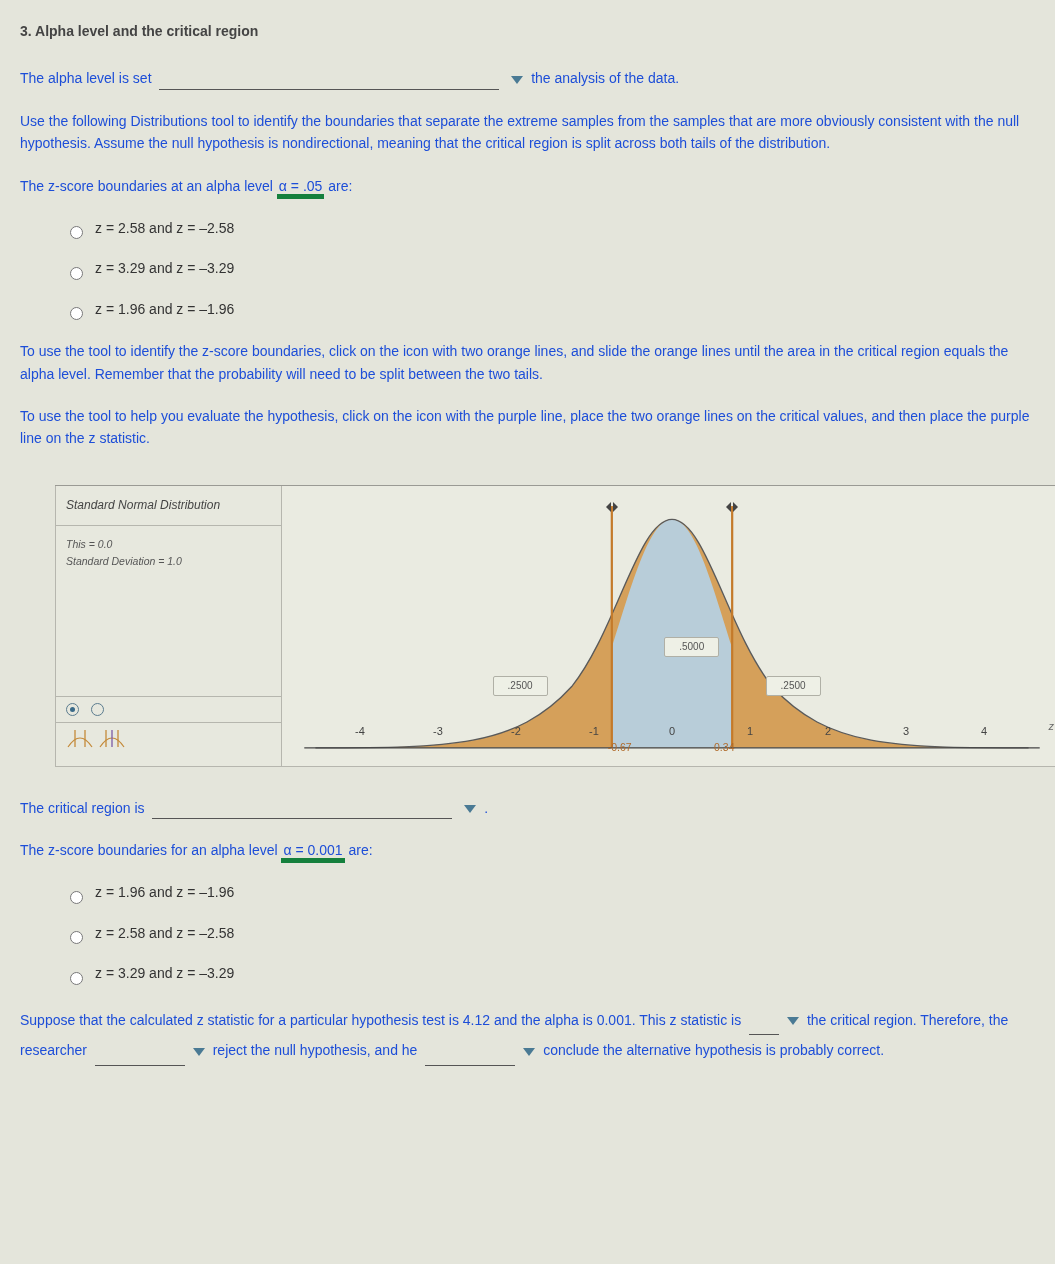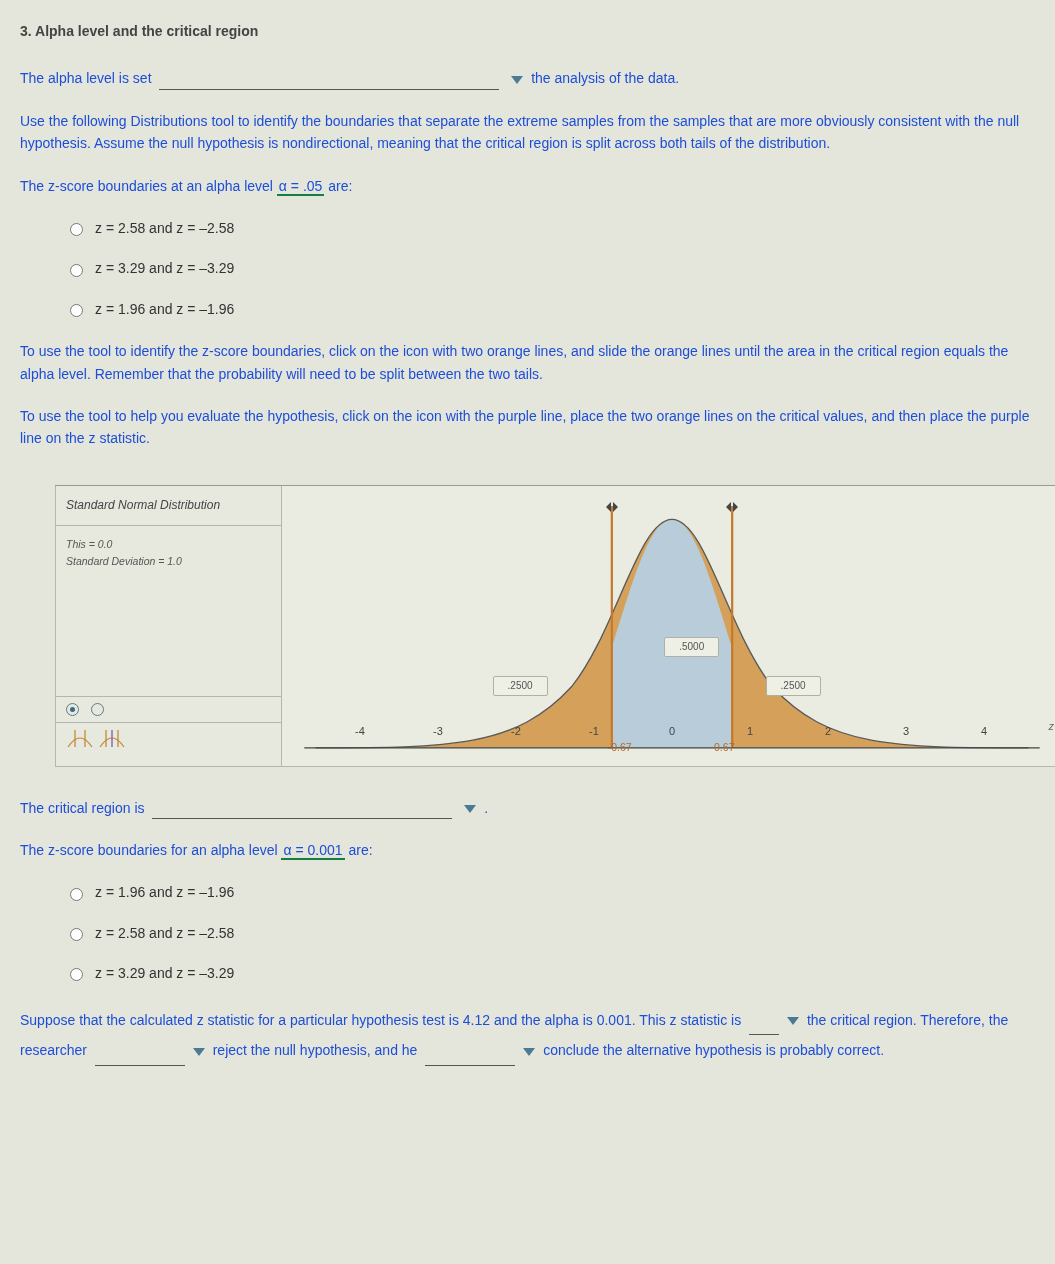--- a/index.html
+++ b/index.html
@@ -44,29 +44,29 @@
   }
   .para {
     margin: 20px 0;
     color: #1d4ed8;
   }
   .radio-group {
     margin: 12px 0 12px 45px;
   }
   .radio-row {
     display: flex;
-    align-items: center;
+    align-items: flex-end;
     margin: 18px 0;
   }
   .radio-row input {
     margin-right: 12px;
     accent-color: #4a7a94;
   }
   .alpha-under {
-    border-bottom: 2px solid #15803d;
+    border-bottom: 5px solid #15803d;
     padding: 0 2px;
   }
   
   .tool-wrap {
     border-top: 1px solid #9a9a94;
     margin: 35px 0 30px 35px;
     width: 1008px;
   }
   .tool-inner {
     display: flex;
@@ -245,21 +245,21 @@
       <div class="axis-tick" style="left:10%; bottom:25px;">-4</div>
       <div class="axis-tick" style="left:20%; bottom:25px;">-3</div>
       <div class="axis-tick" style="left:30%; bottom:25px;">-2</div>
       <div class="axis-tick" style="left:40%; bottom:25px;">-1</div>
       <div class="axis-tick" style="left:50%; bottom:25px;">0</div>
       <div class="axis-tick" style="left:60%; bottom:25px;">1</div>
       <div class="axis-tick" style="left:70%; bottom:25px;">2</div>
       <div class="axis-tick" style="left:80%; bottom:25px;">3</div>
       <div class="axis-tick" style="left:90%; bottom:25px;">4</div>
       <div class="sub-tick" style="left:43.3%; bottom:10px; color:#b06a2a;">-0.67</div>
-      <div class="sub-tick" style="left:56.7%; bottom:10px; color:#b06a2a;">0.67</div>
+      <div class="sub-tick" style="left:56.7%; bottom:10px; color:#b06a2a;">0.34</div>
       <div class="z-label">z</div>
     </div>
   </div>
 </div>
 
 <div class="para">
   <span>The critical region is </span><span class="blank" style="min-width:300px"></span>
   <span class="dropdown-arrow"></span>
   <span> .</span>
 </div>

